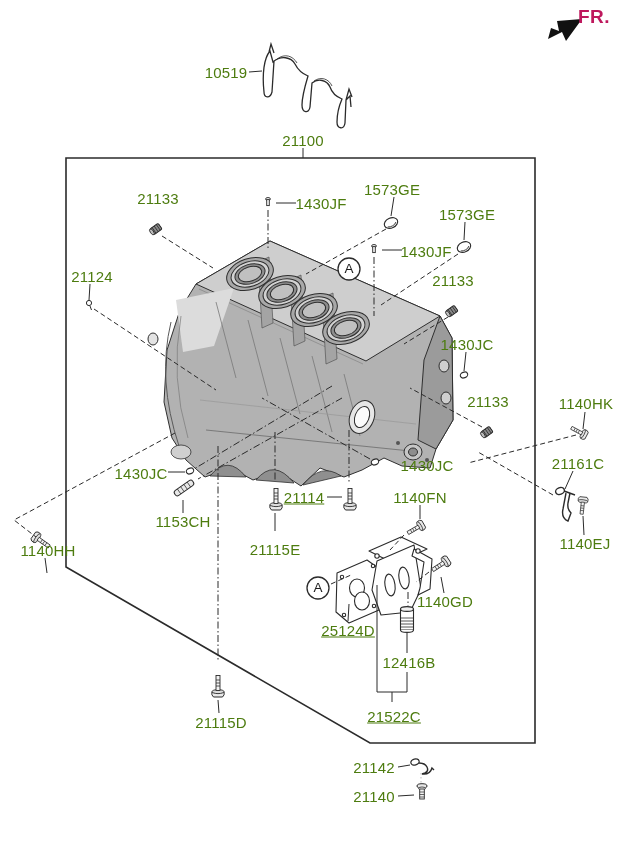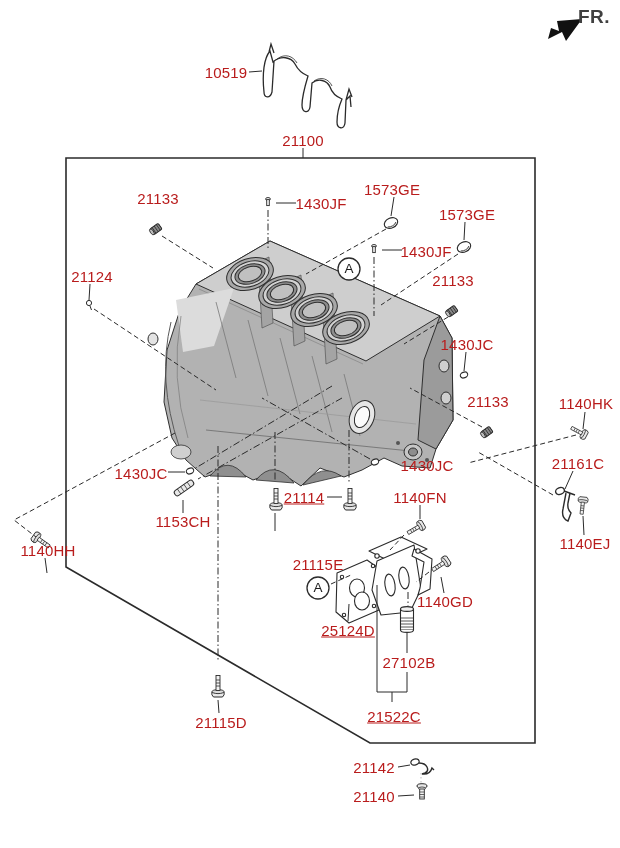--- a/index.html
+++ b/index.html
@@ -4,28 +4,28 @@
 <style>
   html,body{margin:0;padding:0;background:#ffffff;}
   .stage{
     position:relative;width:620px;height:848px;background:#ffffff;overflow:hidden;
     font-family:"Liberation Sans", sans-serif;
   }
   .stage svg{position:absolute;left:0;top:0;}
   #callout-layer{position:absolute;left:0;top:0;width:100%;height:100%;pointer-events:none;}
   .callout{
     position:absolute;transform:translate(-50%,-50%);
-    font-size:15px;font-weight:400;color:#b91c1c;white-space:nowrap;letter-spacing:.2px;
+    font-size:15px;font-weight:400;color:#4d7c0f;white-space:nowrap;letter-spacing:.2px;
   }
   .marker{
     position:absolute;width:22px;height:22px;transform:translate(-50%,-50%);
     font-size:13.5px;color:#1c1c1c;text-align:center;line-height:22px;
   }
   .fr-label{
-    position:absolute;left:578px;top:6px;font-size:19px;font-weight:700;color:#404040;
+    position:absolute;left:578px;top:6px;font-size:19px;font-weight:700;color:#be185d;
     letter-spacing:.5px;
   }
 </style>
 </head>
 <body>
 
 <div class="stage">
 
 <svg width="620" height="848" viewBox="0 0 620 848">
   <defs>
@@ -276,26 +276,26 @@
       <div class="callout" style="left: 453px; top: 280px;">21133</div>
       <div class="callout" style="left: 92px; top: 276px; text-align: right;">21124</div>
       <div class="callout" style="left: 467px; top: 344px;">1430JC</div>
       <div class="callout" style="left: 488px; top: 401px;">21133</div>
       <div class="callout" style="left: 586px; top: 403px;">1140HK</div>
       <div class="callout" style="left: 578px; top: 463px;">21161C</div>
       <div class="callout" style="left: 585px; top: 543px;">1140EJ</div>
       <div class="callout" style="left: 141px; top: 473px;">1430JC</div>
       <div class="callout" style="left: 183px; top: 521px;">1153CH</div>
       <div class="callout" style="left: 304px; top: 497px; text-decoration: underline;">21114</div>
-      <div class="callout" style="left: 275px; top: 564px; margin-left: 43px;">21115E</div>
+      <div class="callout" style="left: 275px; top: 549px;">21115E</div>
       <div class="callout" style="left: 427px; top: 465px;">1430JC</div>
       <div class="callout" style="left: 420px; top: 497px;">1140FN</div>
       <div class="callout" style="left: 445px; top: 601px;">1140GD</div>
       <div class="callout" style="left: 348px; top: 630px; text-decoration: underline;">25124D</div>
-      <div class="callout" style="left: 409px; top: 662px;">27102B</div>
+      <div class="callout" style="left: 409px; top: 662px;">12416B</div>
       <div class="callout" style="left: 394px; top: 716px; text-decoration: underline;">21522C</div>
       <div class="callout" style="left: 221px; top: 722px;">21115D</div>
       <div class="callout" style="left: 48px; top: 550px;">1140HH</div>
       <div class="callout" style="left: 374px; top: 767px;">21142</div>
       <div class="callout" style="left: 374px; top: 796px;">21140</div>
       <div class="marker" style="left: 349px; top: 269px;">A</div>
       <div class="marker" style="left: 318px; top: 588px;">A</div>
     </div>
 
 </div>

